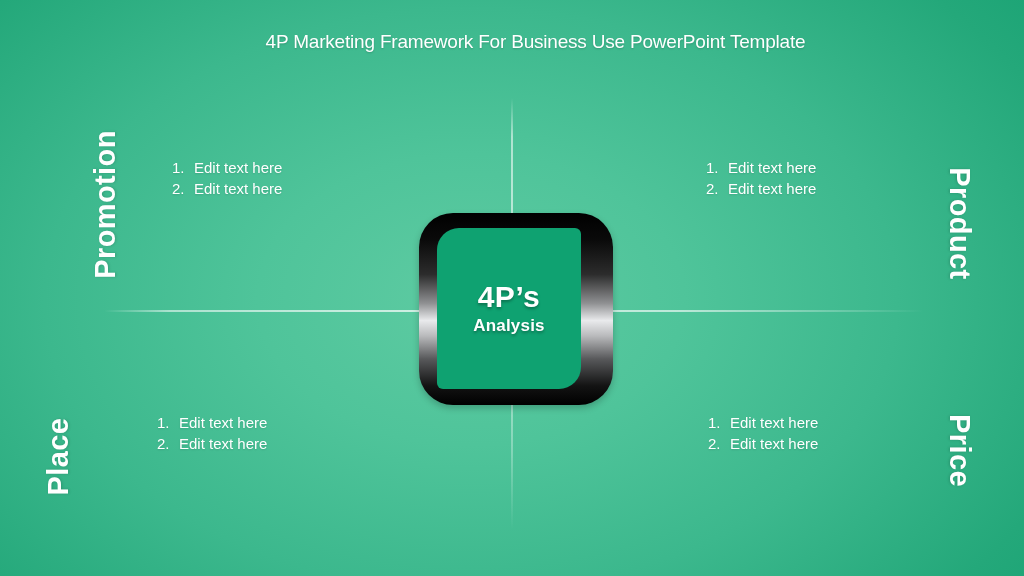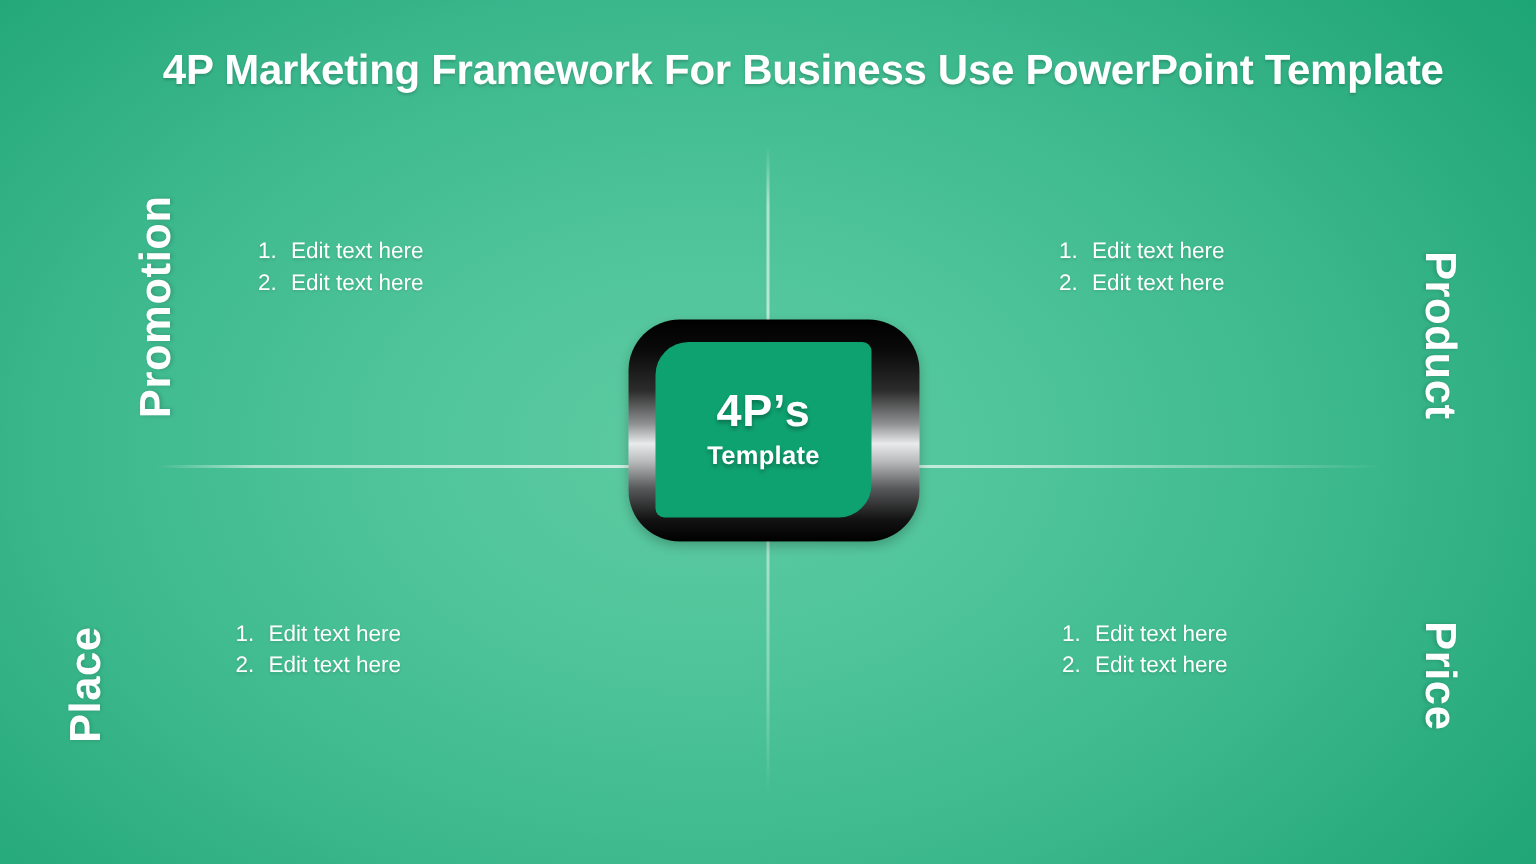--- a/index.html
+++ b/index.html
@@ -22,22 +22,22 @@
         #13a070 100%);
     overflow:hidden;
   }
 
   
   #title {
     position:absolute;
     top:31px; left:0; right:0;
     text-align:center;
     color:#ffffff;
-    font-size:28px;
-    font-weight:bold;
+    font-size:19px;
+    font-weight:normal;
     letter-spacing:-0.2px;
     white-space:nowrap;
     text-shadow:0 1px 2px rgba(0,0,0,0.18);
     margin-left:47px;
   }
 
   
   #v-line {
     position:absolute;
     left:511px; top:98px;
@@ -108,21 +108,21 @@
   #label-price {
     left:899px; top:434px;
     width:120px; text-align:center;
     transform:rotate(90deg);
   }
 
   
   #center-box {
     position:absolute;
     left:419px; top:213px;
-    width:194px; height:148px;
+    width:194px; height:192px;
     border-radius:34px;
     background:linear-gradient(to bottom,
         #000000 0%,
         #0a0a0a 14%,
         #2c2c2c 32%,
         #8f9092 47%,
         #e9eaec 56%,
         #b9babc 64%,
         #58595b 76%,
         #131313 90%,
@@ -203,17 +203,17 @@
   </div>
 
   <div class="axis-label" id="label-promotion">Promotion</div>
   <div class="axis-label" id="label-place">Place</div>
   <div class="axis-label" id="label-product">Product</div>
   <div class="axis-label" id="label-price">Price</div>
 
   <div id="center-box">
     <div id="center-inner">
       <div id="center-title">4P’s</div>
-      <div id="center-sub">Template</div>
+      <div id="center-sub">Analysis</div>
     </div>
   </div>
 
 </div>
 
 </body></html>

